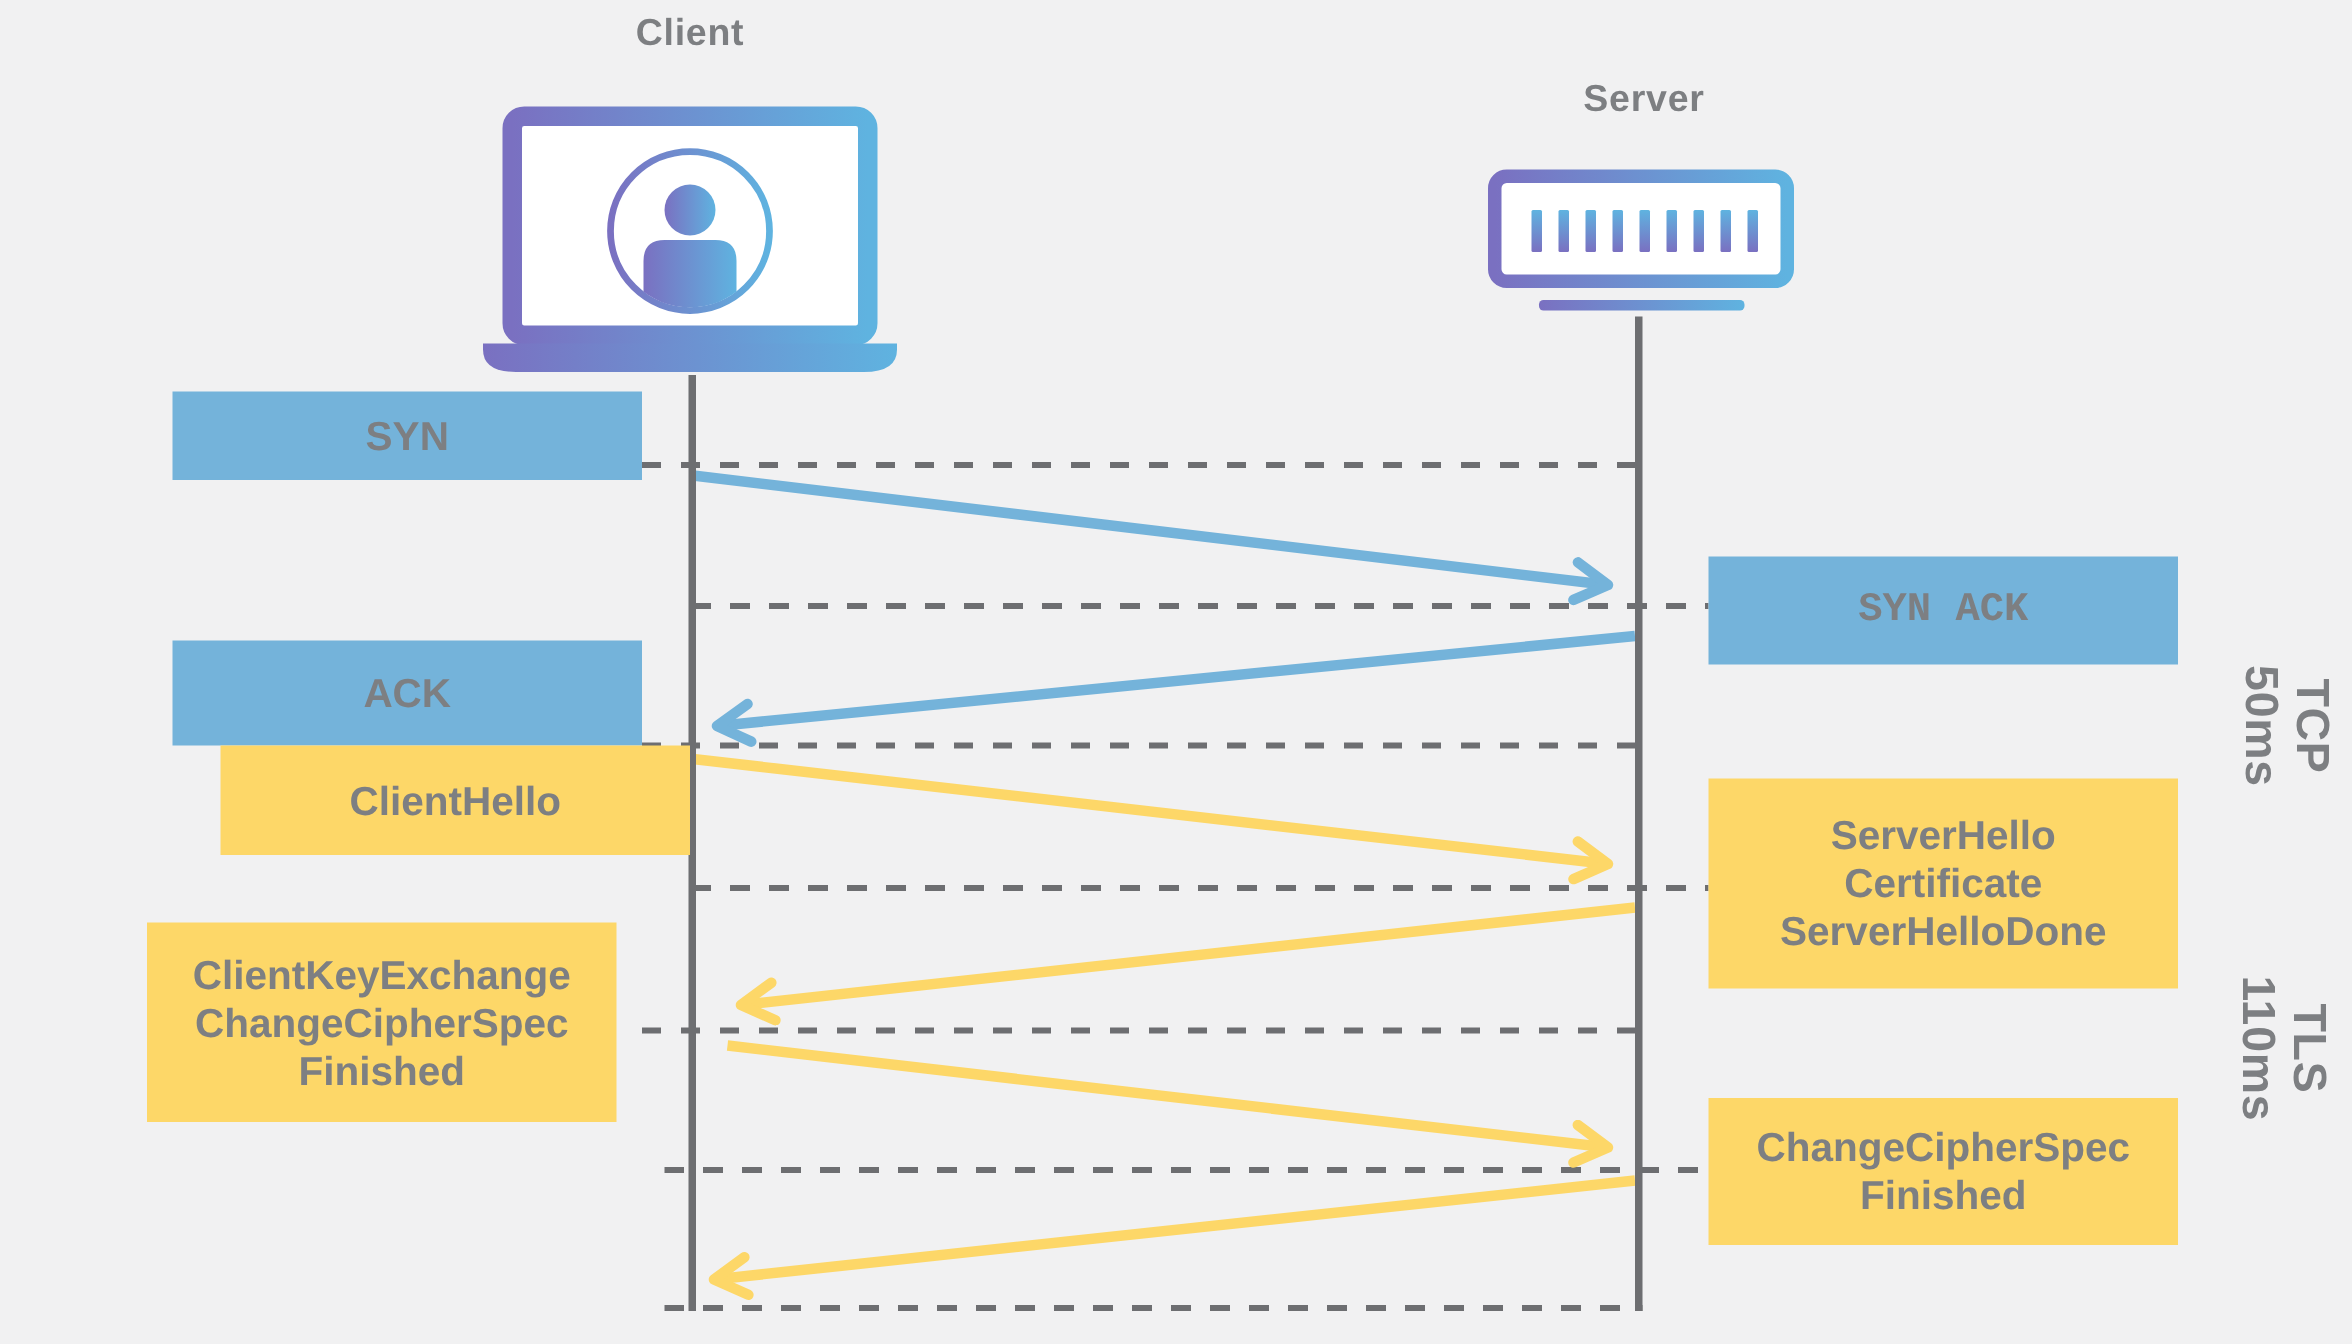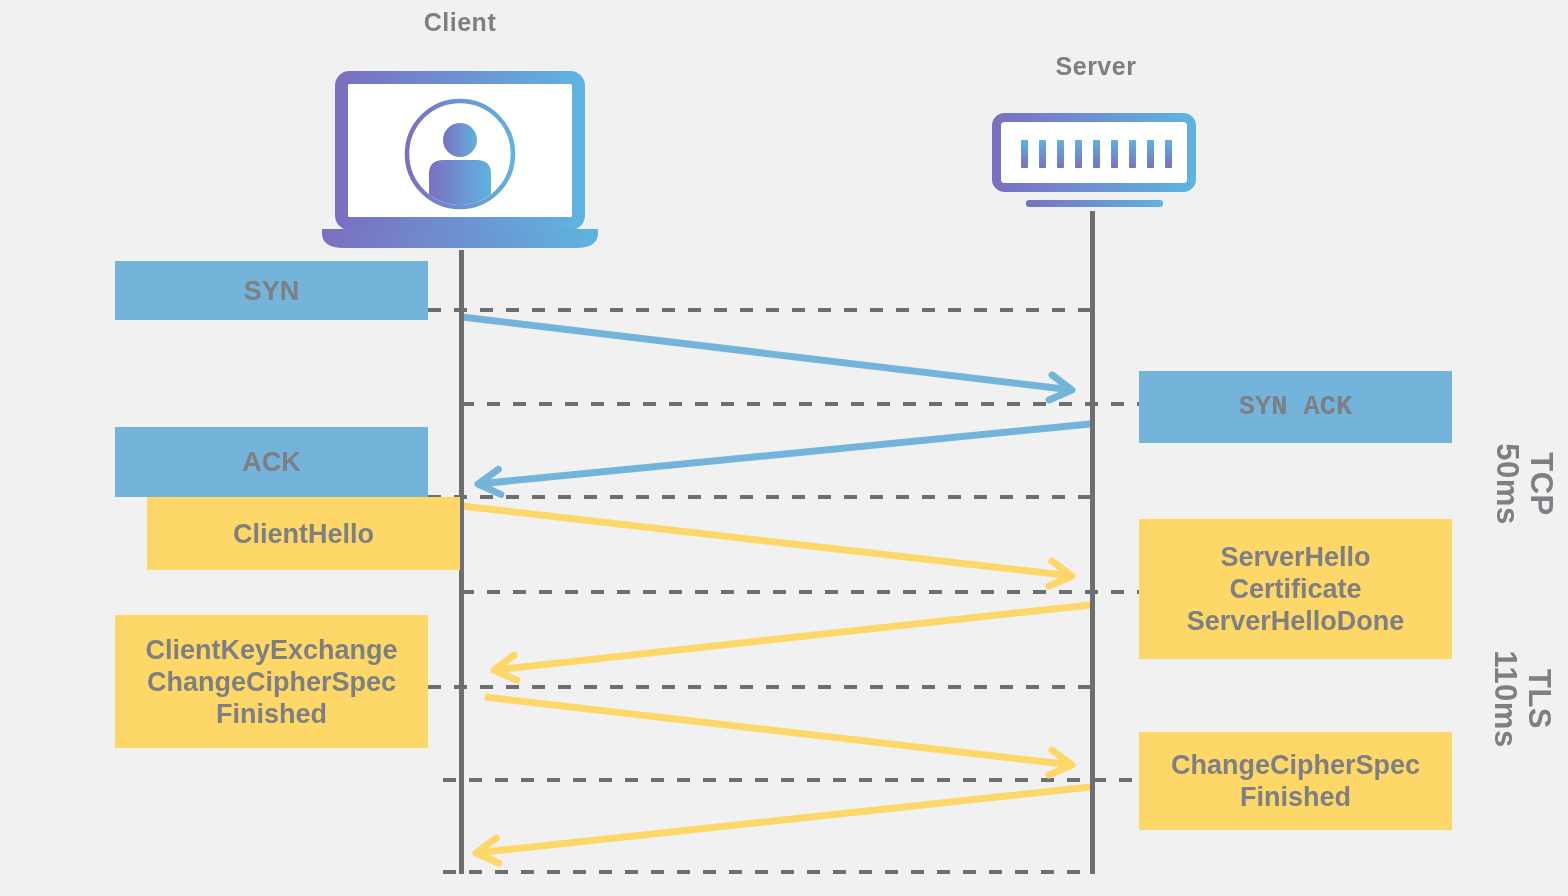--- a/index.html
+++ b/index.html
@@ -127,21 +127,21 @@
 
   <div class="msg-box tcp" style="left:115px;top:261px;height:59px;">
     <span>SYN</span>
   </div>
   <div class="msg-box tcp" style="left:115px;top:427px;height:70px;">
     <span>ACK</span>
   </div>
   <div class="msg-box tls" style="left:115px;top:497px;height:73px;margin-left:32px;">
     <span>ClientHello</span>
   </div>
-  <div class="msg-box tls" style="left:115px;top:615px;height:133px;">
+  <div class="msg-box tls" style="left:98px;top:615px;height:133px;">
     <span>ClientKeyExchange</span>
     <span>ChangeCipherSpec</span>
     <span>Finished</span>
   </div>
 
   <div class="msg-box tcp" style="left:1139px;top:371px;height:72px;font-family:Liberation Mono, monospace;">
     <span>SYN ACK</span>
   </div>
   <div class="msg-box tls" style="left:1139px;top:519px;height:140px;">
     <span>ServerHello</span>

